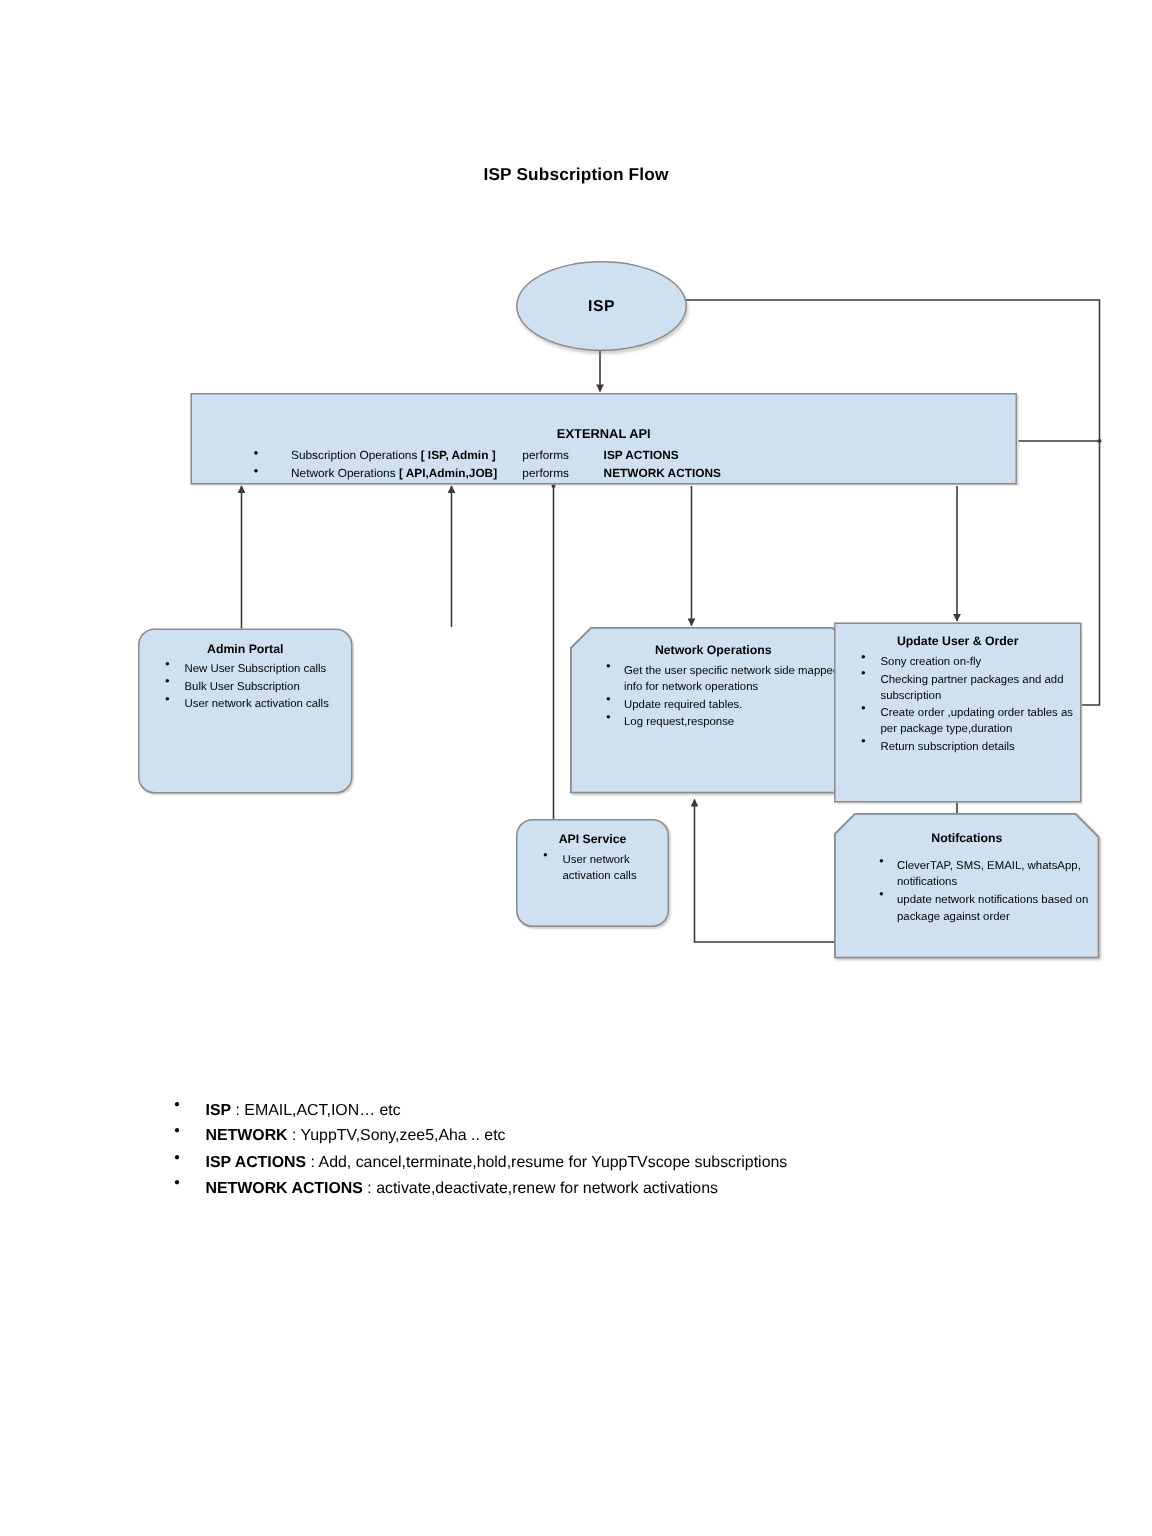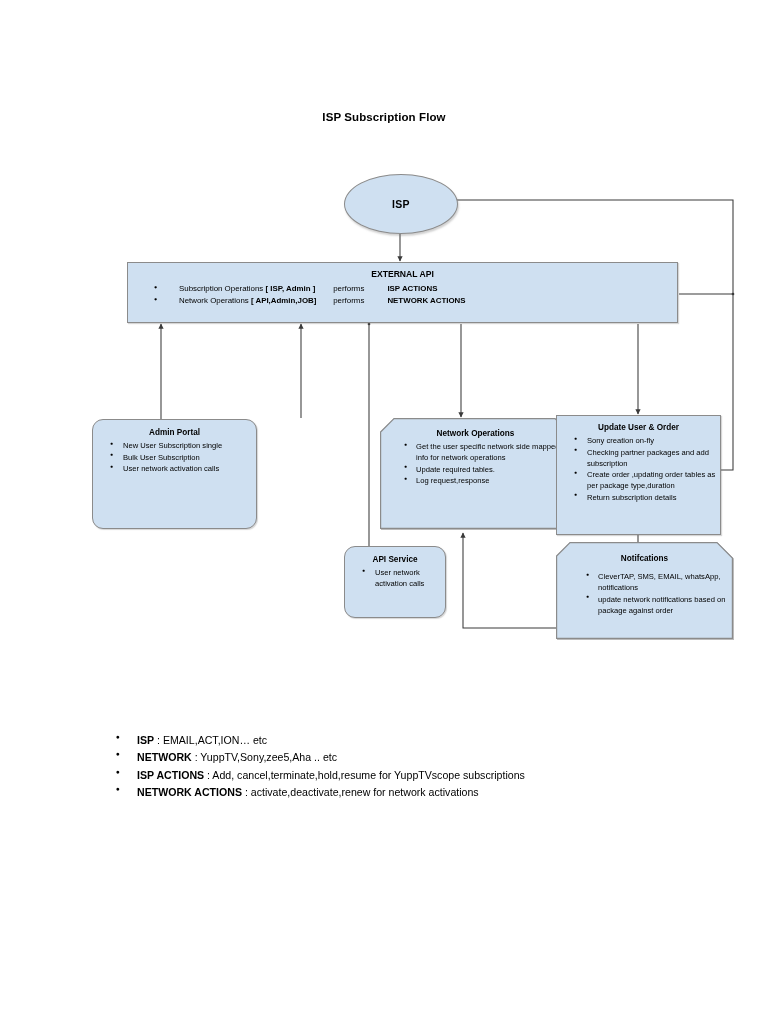--- a/index.html
+++ b/index.html
@@ -101,21 +101,21 @@
     font-weight: bold;
     letter-spacing: 0.3px;
   }
 
   
   #external-api {
     left: 127px;
     top: 262px;
     width: 551px;
     height: 61px;
-    padding: 1px;
+    padding: 16px;
   }
   #external-api .node-title {
     font-size: 8.6px;
     margin-top: 5px;
     margin-bottom: 3px;
   }
   #external-api .api-row {
     position: relative;
     font-size: 7.9px;
     line-height: 1.55;
@@ -142,21 +142,21 @@
   }
 
   
   .rounded {
     border-radius: 11px;
   }
 
   #admin-portal {
     left: 92px;
     top: 419px;
-    width: 165px;
+    width: 143px;
     height: 110px;
     padding-top: 8px;
   }
   #admin-portal ul { padding-left: 30px; }
   #admin-portal li::before { left: -13px; }
 
   #job-service {
     left: 243px;
     top: 418px;
     width: 117px;
@@ -320,21 +320,21 @@
       <span class="lbl"><span>Network Operations</span>
       <span class="tok">[ API,Admin,JOB]</span></span>
       <span class="mid">performs</span>
       <span class="tok">NETWORK ACTIONS</span>
     </div>
   </div>
 
   <div id="admin-portal" class="node rounded">
     <div class="node-title">Admin Portal</div>
     <ul>
-      <li>New User Subscription single</li>
+      <li>New User Subscription calls</li>
       <li>Bulk User Subscription</li>
       <li>User network activation calls</li>
     </ul>
   </div>
 
 
   <div id="api-service" class="node rounded">
     <div class="node-title">API Service</div>
     <ul>
       <li>User network activation calls</li>

